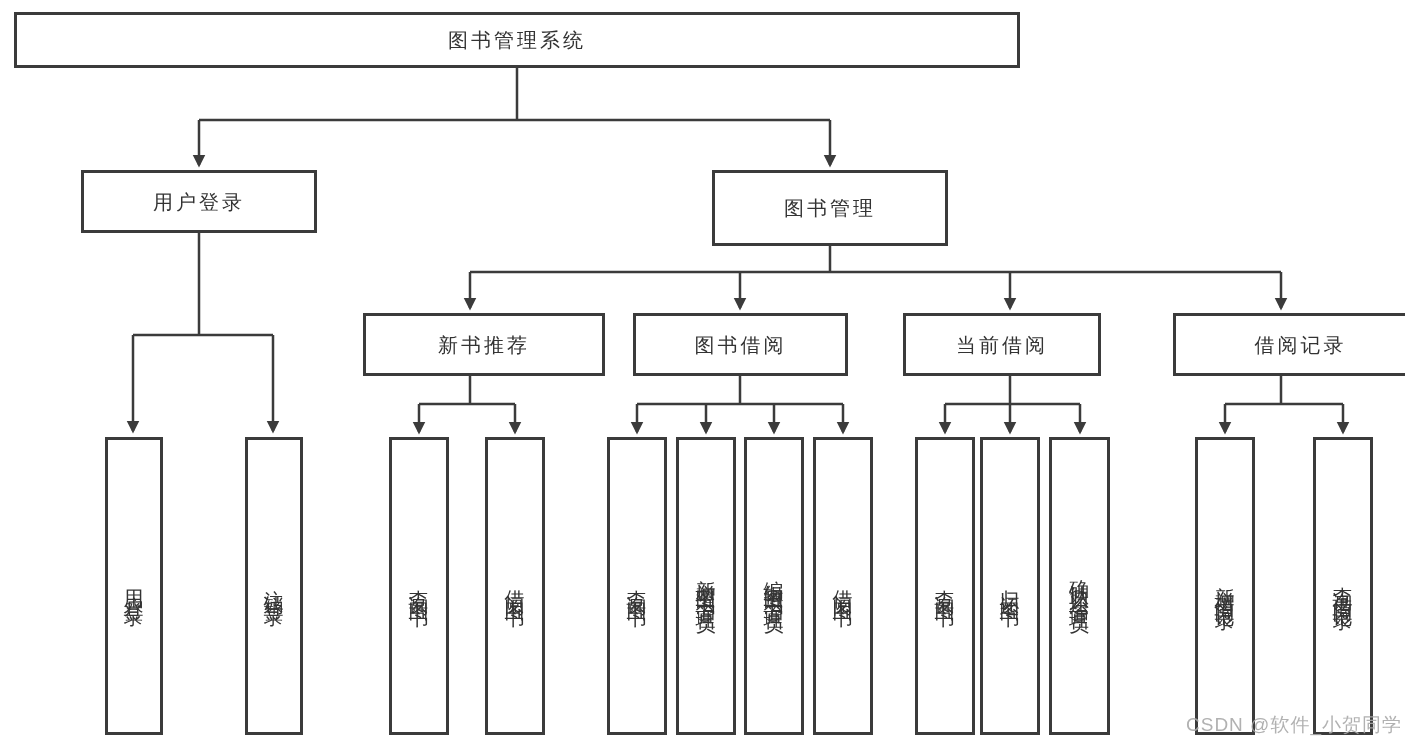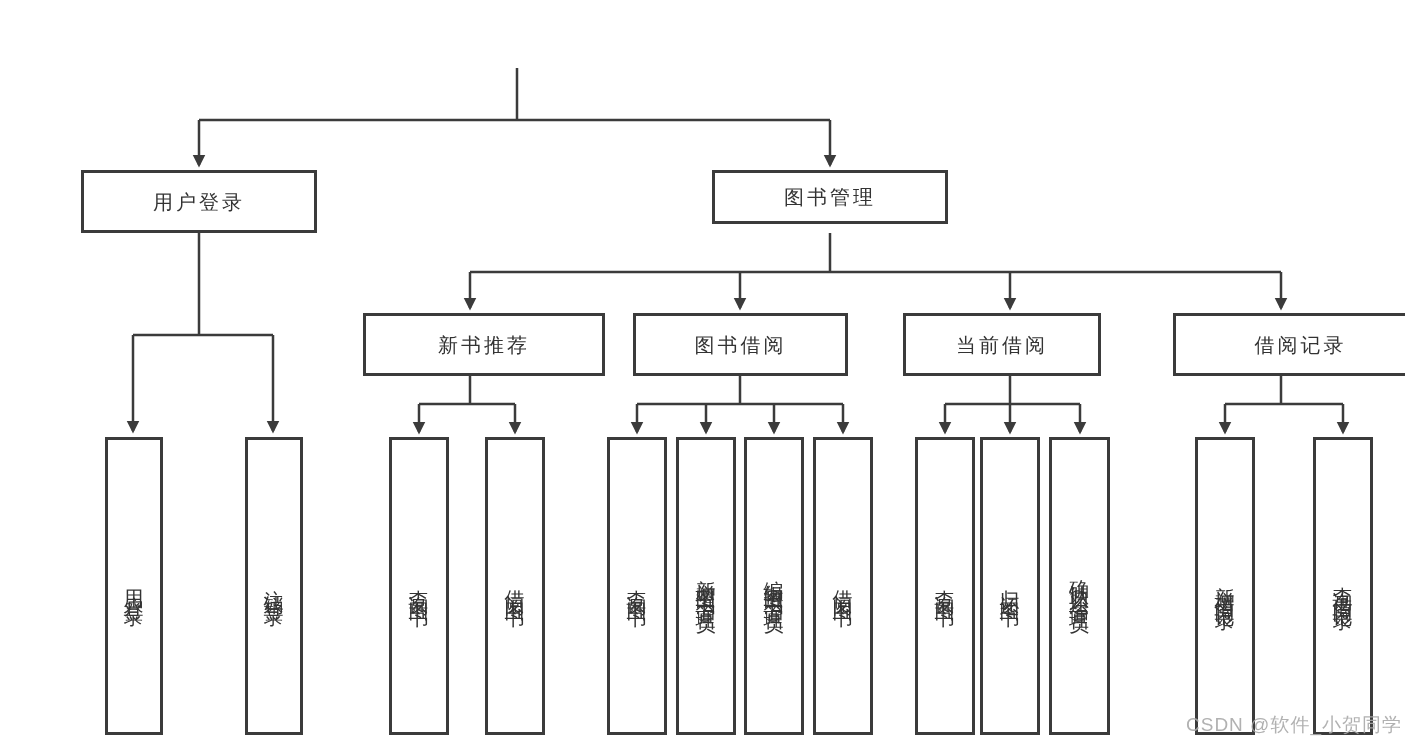--- a/index.html
+++ b/index.html
@@ -101,23 +101,24 @@
       <path d="M945 404 L945 432" marker-end="url(#arrow)"></path>
       <path d="M1010 404 L1010 432" marker-end="url(#arrow)"></path>
       <path d="M1080 404 L1080 432" marker-end="url(#arrow)"></path>
 
       <path d="M1281 376 L1281 404 M1225 404 L1343 404"></path>
       <path d="M1225 404 L1225 432" marker-end="url(#arrow)"></path>
       <path d="M1343 404 L1343 432" marker-end="url(#arrow)"></path>
     </g>
   </svg>
 
+  <div class="node hnode" style="left:14px; top:12px; width:1006px; height:56px;">图书管理系统</div>
 
   <div class="node hnode" style="left:81px; top:170px; width:236px; height:63px;">用户登录</div>
-  <div class="node hnode" style="left:712px; top:170px; width:236px; height:54px;">图书管理</div>
+  <div class="node hnode" style="left:712px; top:170px; width:236px; height:76px;">图书管理</div>
 
   <div class="node hnode" style="left:363px; top:313px; width:242px; height:63px;">新书推荐</div>
   <div class="node hnode" style="left:633px; top:313px; width:215px; height:63px;">图书借阅</div>
   <div class="node hnode" style="left:903px; top:313px; width:198px; height:63px;">当前借阅</div>
   <div class="node hnode" style="left:1173px; top:313px; width:255px; height:63px;">借阅记录</div>
 
   <div class="node vnode" style="left:105px; top:437px; width:58px; height:298px;">用户登录</div>
   <div class="node vnode" style="left:245px; top:437px; width:58px; height:298px;">注销登录</div>
 
   <div class="node vnode" style="left:389px; top:437px; width:60px; height:298px;">查询图书</div>

